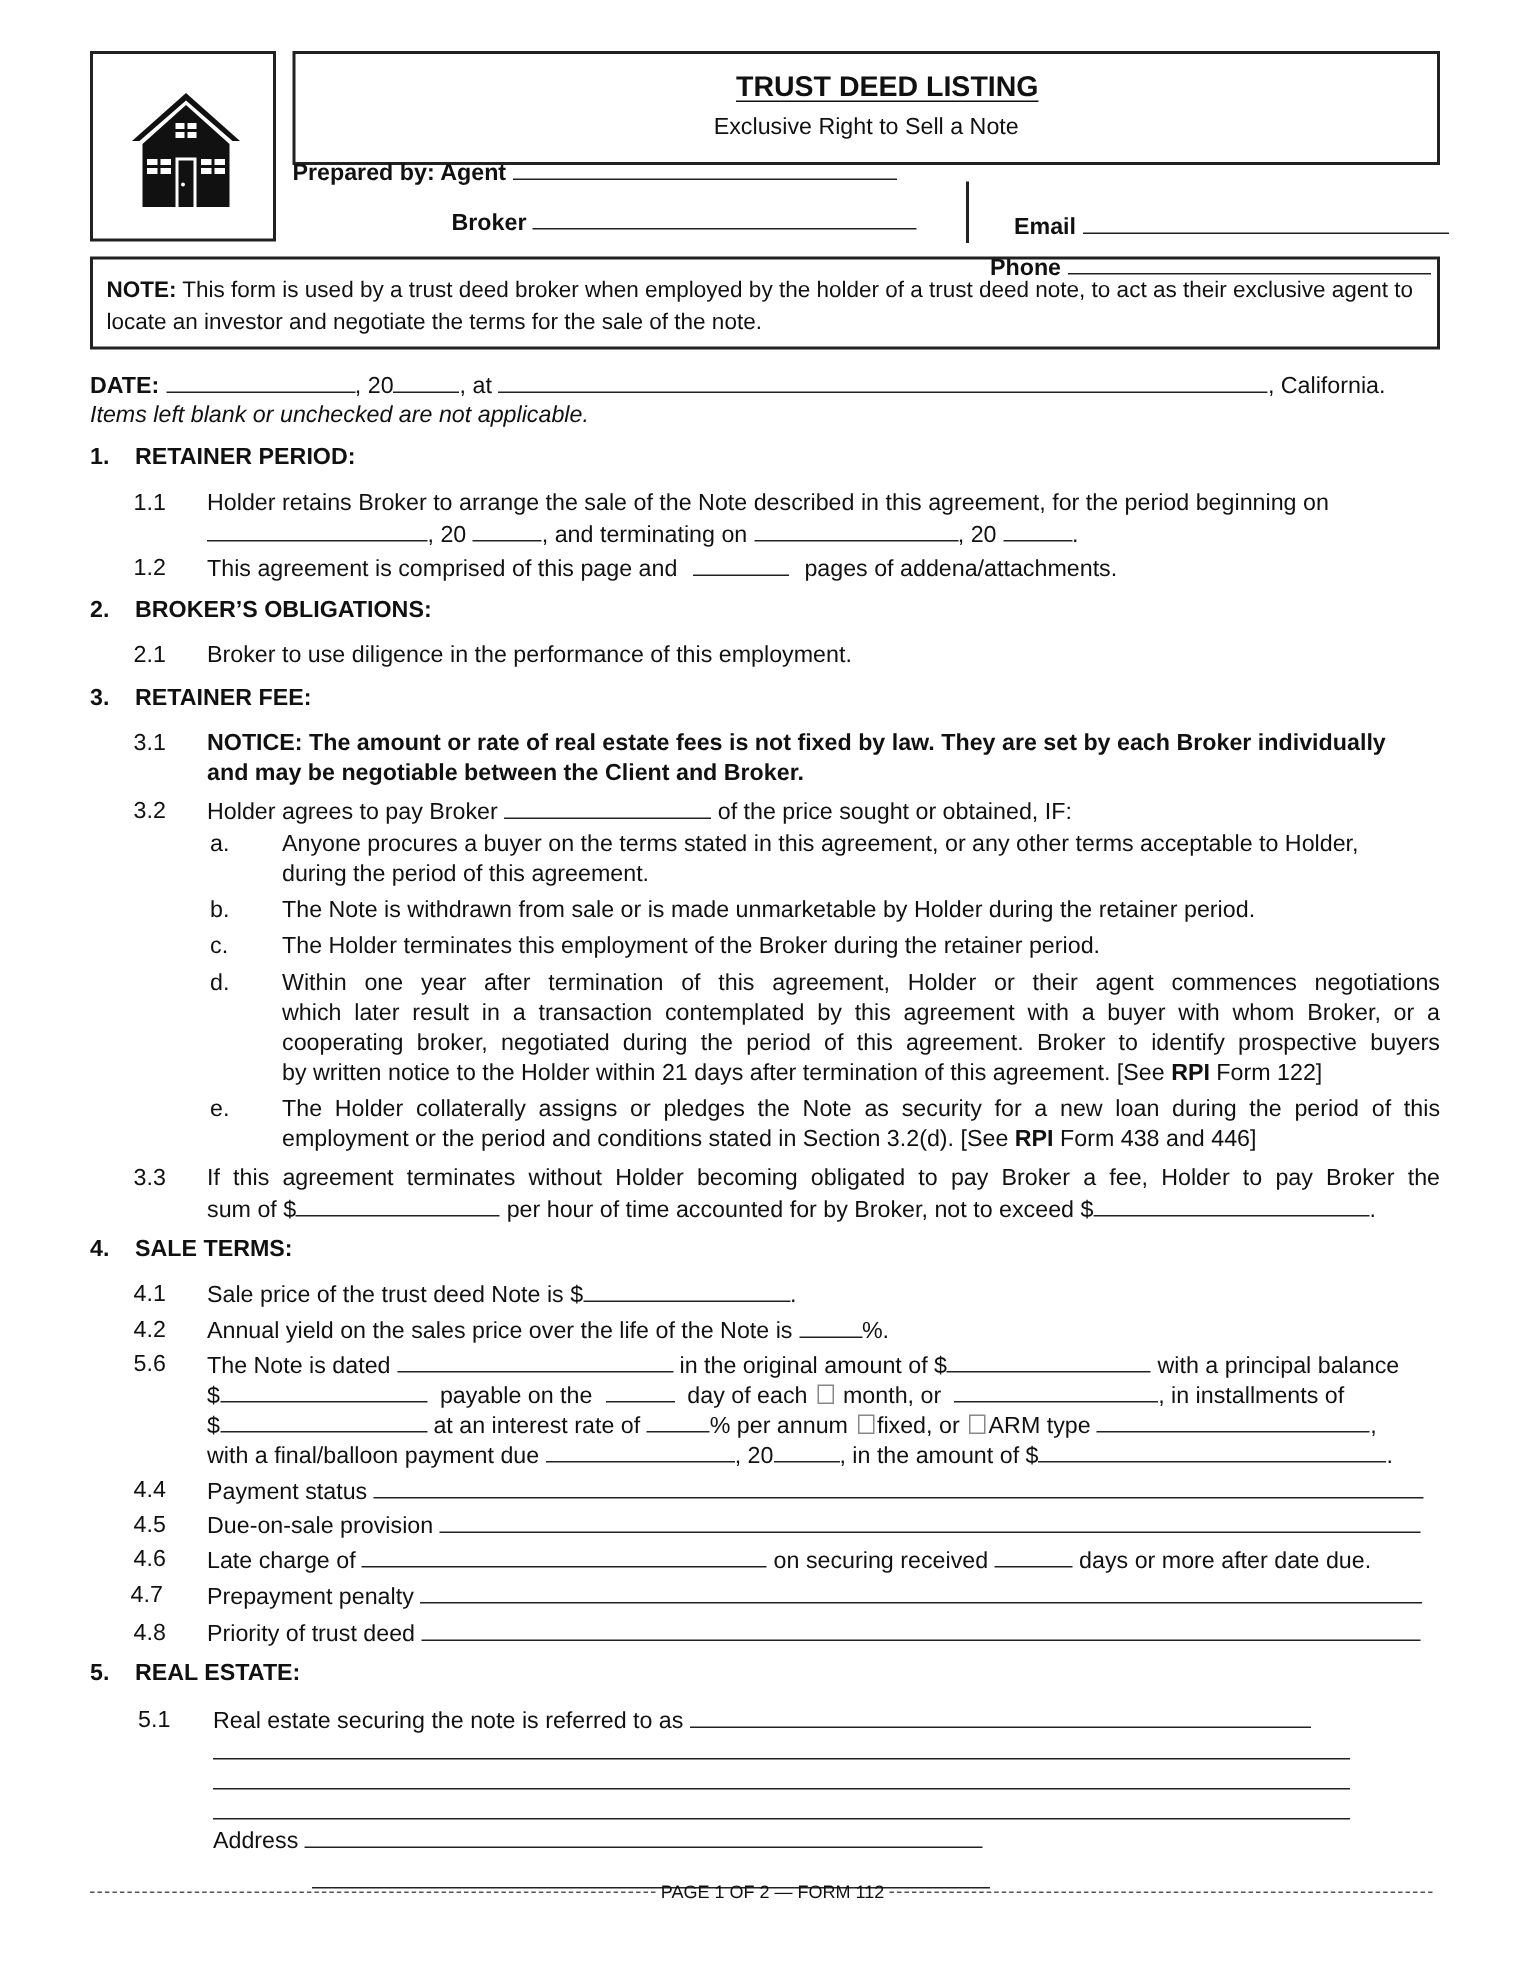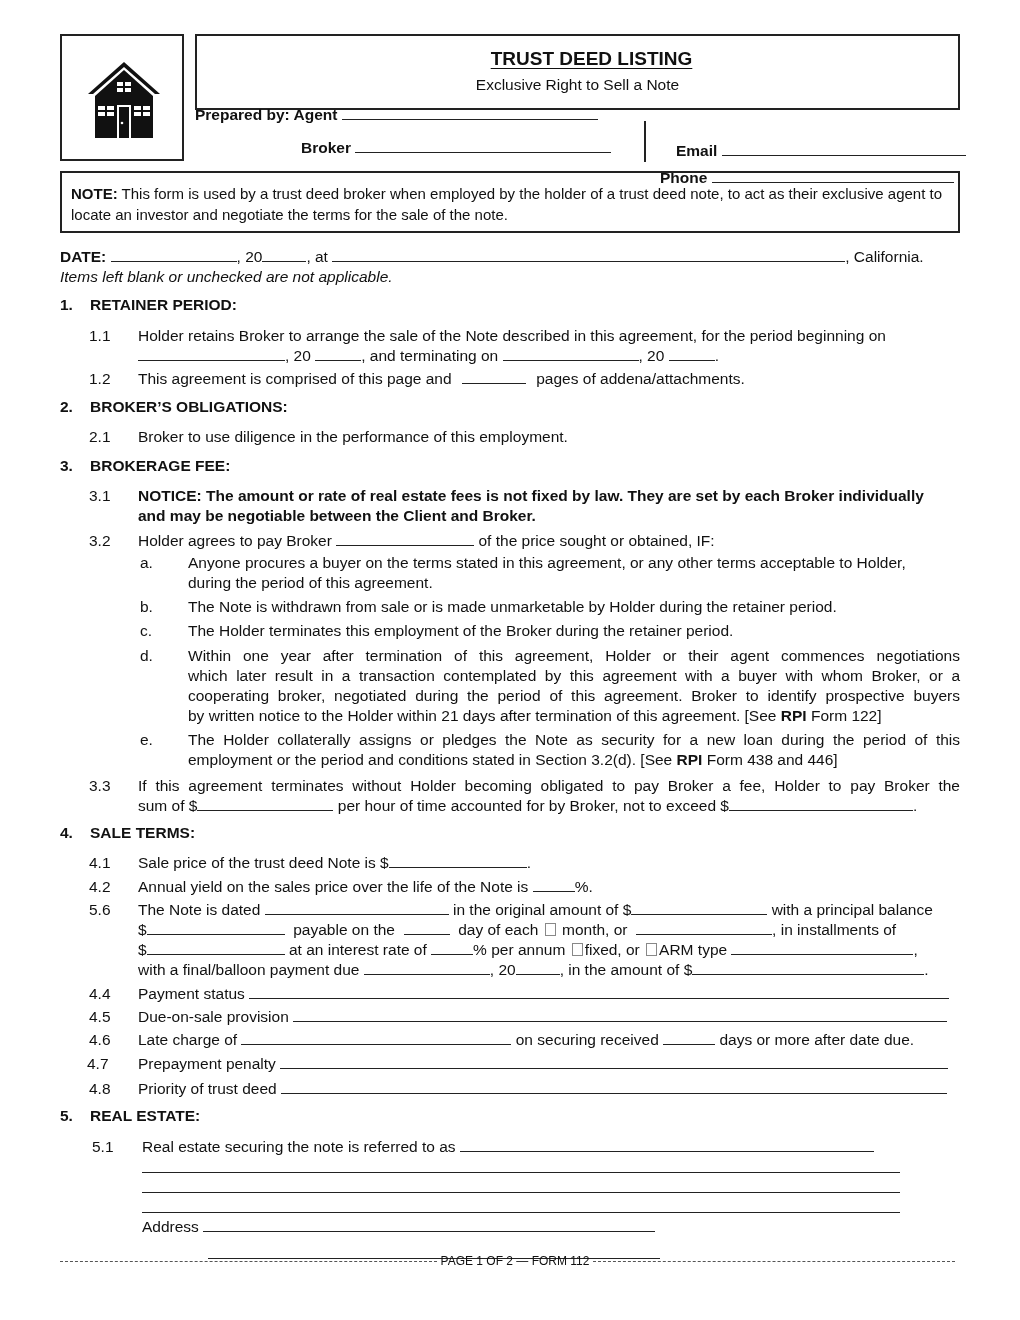--- a/index.html
+++ b/index.html
@@ -114,21 +114,21 @@
   <span style="position:absolute;left:0;">2.</span>
   <span style="position:absolute;left:30px;">BROKER’S OBLIGATIONS:</span>
 </div>
 <div class="row" style="top:427px;">
   <span class="num">2.1</span>
   <span class="txt">Broker to use diligence in the performance of this employment.</span>
 </div>
 
 <div class="row hdr" style="top:456px;">
   <span style="position:absolute;left:0;">3.</span>
-  <span style="position:absolute;left:30px;">BROKERAGE FEE:</span>
+  <span style="position:absolute;left:30px;">RETAINER FEE:</span>
 </div>
 <div class="row" style="top:486px;">
   <span class="num">3.1</span>
   <span class="txt bold">NOTICE: The amount or rate of real estate fees is not fixed by law. They are set by each Broker individually</span>
 </div>
 <div class="row bold" style="top:506px;">
   <span class="txt">and may be negotiable between the Client and Broker.</span>
 </div>
 <div class="row" style="top:531px;">
   <span class="num">3.2</span>

